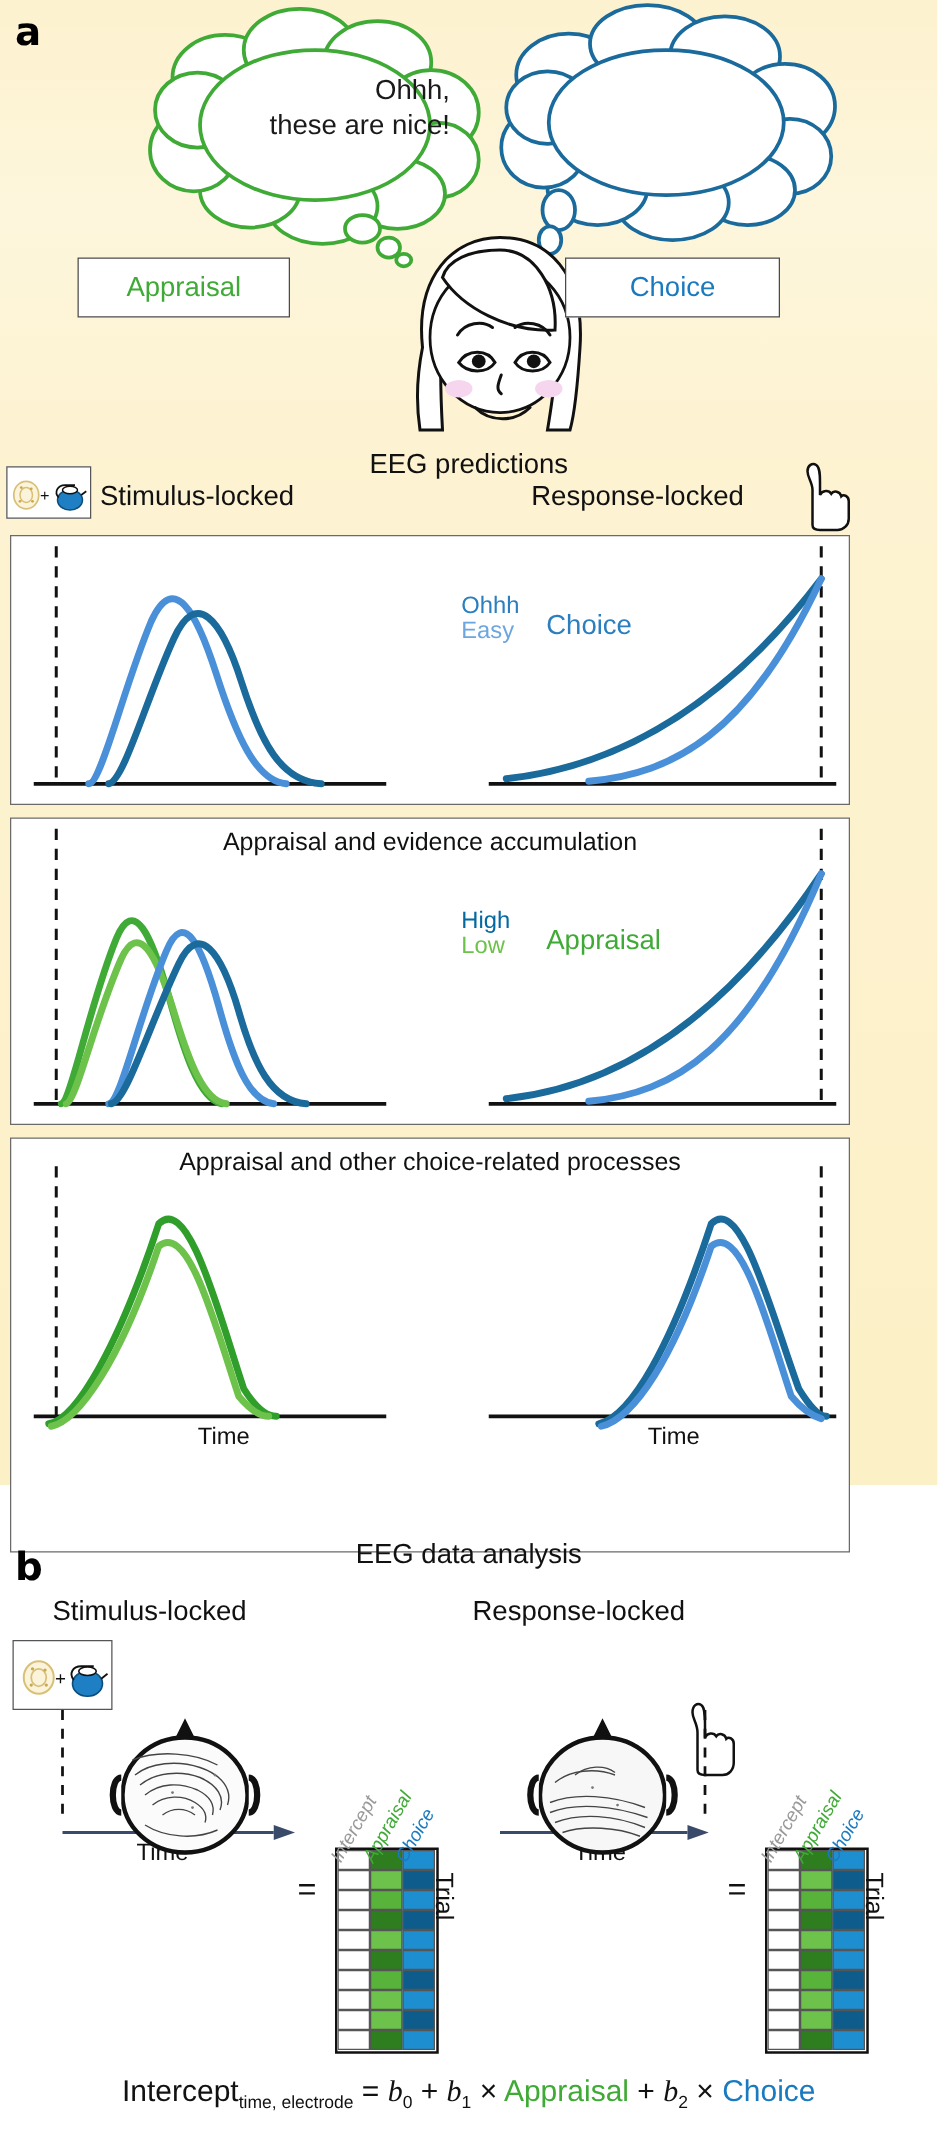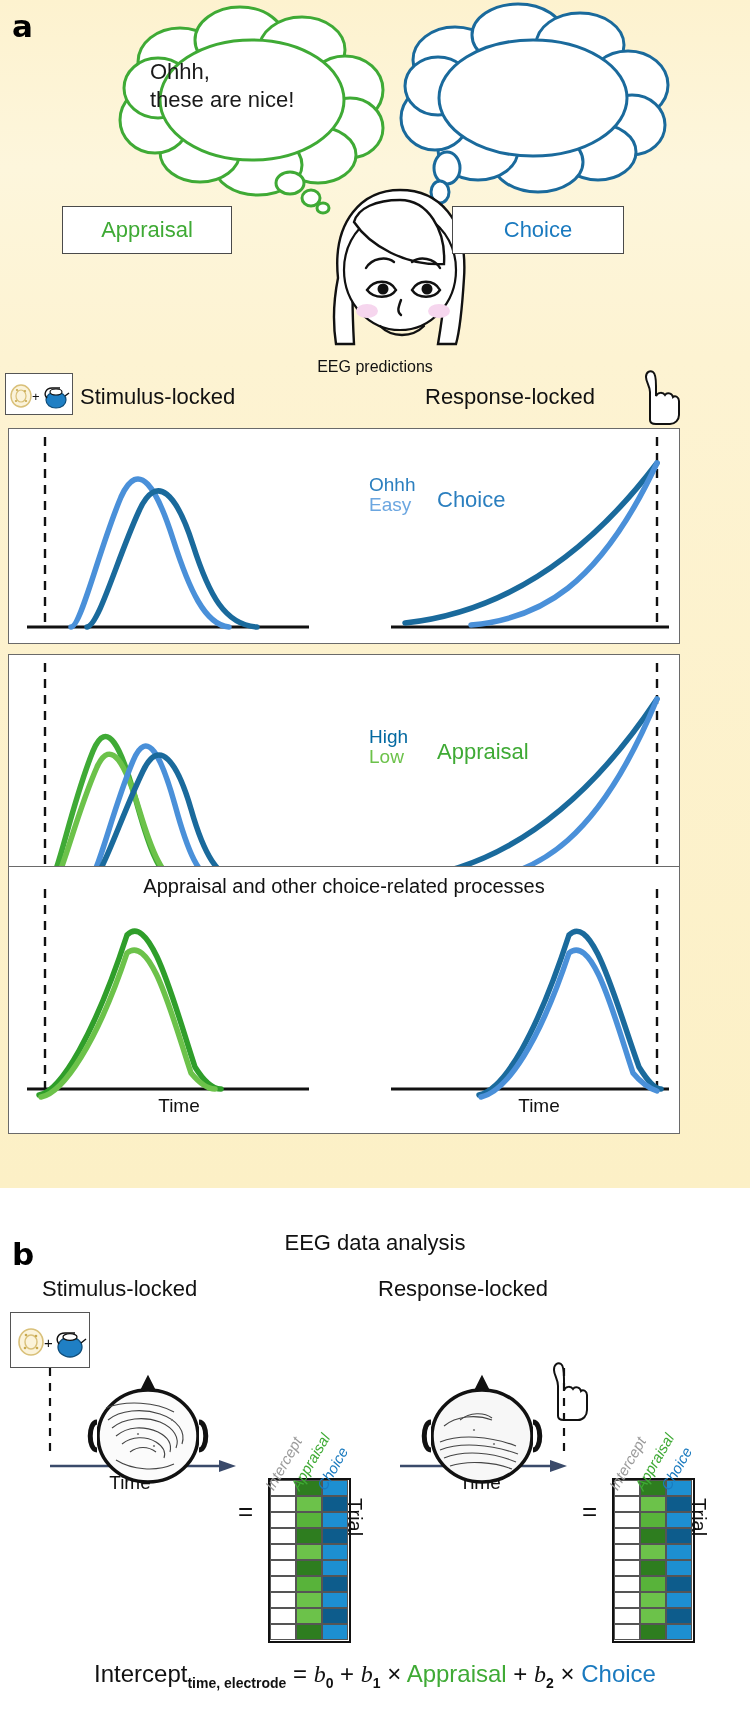--- a/index.html
+++ b/index.html
@@ -17,35 +17,35 @@
     background: linear-gradient(180deg, #fdf2cf 0%, #fdf6dc 14%, #fdf3d2 30%, #fcf0c6 100%);
   }
   .panel-letter {
     position: absolute;
     font-weight: bold; font-size: 31px; color: #000;
     font-family: "DejaVu Sans", sans-serif;
   }
 
   
   .bubble-text {
-    position: absolute; text-align: left; font-size: 22px; color: #1a1a1a;
+    position: absolute; text-align: right; font-size: 22px; color: #1a1a1a;
     line-height: 1.25; white-space: pre-line;
   }
 
   
   .labelbox {
     position: absolute; border: 1.6px solid #4a4a4a; background: #fff;
     display: flex; align-items: center; justify-content: center;
     font-size: 22px;
   }
 
   
   .eeg-title {
     position: absolute; width: 100%; text-align: center;
-    font-size: 16px; color: #111;
+    font-size: 22px; color: #111;
   }
   .lock-label { position: absolute; font-size: 22px; color: #111; }
 
   .pred-box {
     position: absolute; background: #fff;
     border: 1.6px solid #6a6a6a;
     left: 8px; width: 672px;
   }
   .pred-title {
     position: absolute; width: 100%; text-align: center;
@@ -85,21 +85,21 @@
     position:absolute; font-size:20px; color:#111;
     transform-origin: left top; transform: rotate(90deg);
     white-space:nowrap;
   }
   .eqsign { position:absolute; font-size:26px; color:#111; }
 
   .formula {
     position:absolute; width:100%; text-align:center;
     font-size:24px; color:#111;
   }
-  .formula .sub { font-size:14px; vertical-align: sub; font-weight: bold; }
+  .formula .sub { font-size:14px; vertical-align: sub; }
   .formula i { font-family:"Liberation Serif", serif; font-style: italic; }
   .green { color:#3faa35; }
   .blue  { color:#1a7abf; }
 </style>
 </head>
 <body>
 
 <div id="root">
 
   <div class="panelA-bg"></div>
@@ -223,20 +223,21 @@
       <path d="M78,198 C90,196 108,130 130,82 C148,42 168,66 184,116 C200,166 216,196 248,198" fill="none" stroke="#1a6a9c" stroke-width="5.5" stroke-linecap="round"></path>
 
       <line x1="648" y1="8" x2="648" y2="198" stroke="#111" stroke-width="2.4" stroke-dasharray="9,7"></line>
       <line x1="382" y1="198" x2="660" y2="198" stroke="#111" stroke-width="3"></line>
       <path d="M396,194 C470,186 560,150 648,34" fill="none" stroke="#1a6a9c" stroke-width="5.5" stroke-linecap="round"></path>
       <path d="M462,196 C530,190 590,158 648,34" fill="none" stroke="#4a90d9" stroke-width="5.5" stroke-linecap="round"></path>
     </svg>
   </div>
 
   <div class="pred-box" style="top:654px; height:246px;">
+    <div class="pred-title">Appraisal and evidence accumulation</div>
 
     <div class="legend" style="left:360px; top:72px;">
       <span class="l1" style="color:#0369a1;">High</span>
       <span class="l2" style="color:#6cc24a;">Low</span>
     </div>
     <div class="legend-name" style="left:428px; top:84px; color:#3faa35;">Appraisal</div>
 
     <svg width="668" height="242" style="position:absolute;left:0;top:0;">
       <line x1="36" y1="8" x2="36" y2="228" stroke="#111" stroke-width="2.4" stroke-dasharray="9,7"></line>
       <line x1="18" y1="228" x2="300" y2="228" stroke="#111" stroke-width="3"></line>
@@ -247,21 +248,21 @@
       <path d="M78,228 C88,226 102,158 124,106 C138,72 152,100 166,150 C178,194 190,226 210,228" fill="none" stroke="#4a90d9" stroke-width="5.5" stroke-linecap="round"></path>
       <path d="M80,228 C92,226 110,166 134,116 C150,82 168,106 182,154 C194,196 208,226 236,228" fill="none" stroke="#1a6a9c" stroke-width="5.5" stroke-linecap="round"></path>
 
       <line x1="648" y1="8" x2="648" y2="228" stroke="#111" stroke-width="2.4" stroke-dasharray="9,7"></line>
       <line x1="382" y1="228" x2="660" y2="228" stroke="#111" stroke-width="3"></line>
       <path d="M396,224 C470,216 560,176 648,44" fill="none" stroke="#1a6a9c" stroke-width="5.5" stroke-linecap="round"></path>
       <path d="M462,226 C530,220 590,184 648,44" fill="none" stroke="#4a90d9" stroke-width="5.5" stroke-linecap="round"></path>
     </svg>
   </div>
 
-  <div class="pred-box" style="top:866px; height:268px;">
+  <div class="pred-box" style="top:910px; height:332px;">
     <div class="pred-title">Appraisal and other choice-related processes</div>
 
     <svg width="668" height="264" style="position:absolute;left:0;top:0;">
       <line x1="36" y1="22" x2="36" y2="222" stroke="#111" stroke-width="2.4" stroke-dasharray="9,7"></line>
       <line x1="18" y1="222" x2="300" y2="222" stroke="#111" stroke-width="3"></line>
       <path d="M30,228 C52,224 86,166 118,68 C142,44 166,140 186,200 C196,216 204,222 212,222" fill="none" stroke="#2f9e2a" stroke-width="5.5" stroke-linecap="round"></path>
       <path d="M32,230 C54,226 88,176 118,86 C142,66 164,152 182,206 C192,218 200,222 206,222" fill="none" stroke="#6cc24a" stroke-width="5.5" stroke-linecap="round"></path>
       <line x1="648" y1="22" x2="648" y2="222" stroke="#111" stroke-width="2.4" stroke-dasharray="9,7"></line>
       <line x1="382" y1="222" x2="660" y2="222" stroke="#111" stroke-width="3"></line>
       <path d="M470,228 C496,222 528,166 560,68 C584,44 608,140 630,200 C640,216 646,222 652,222" fill="none" stroke="#1a6a9c" stroke-width="5.5" stroke-linecap="round"></path>

